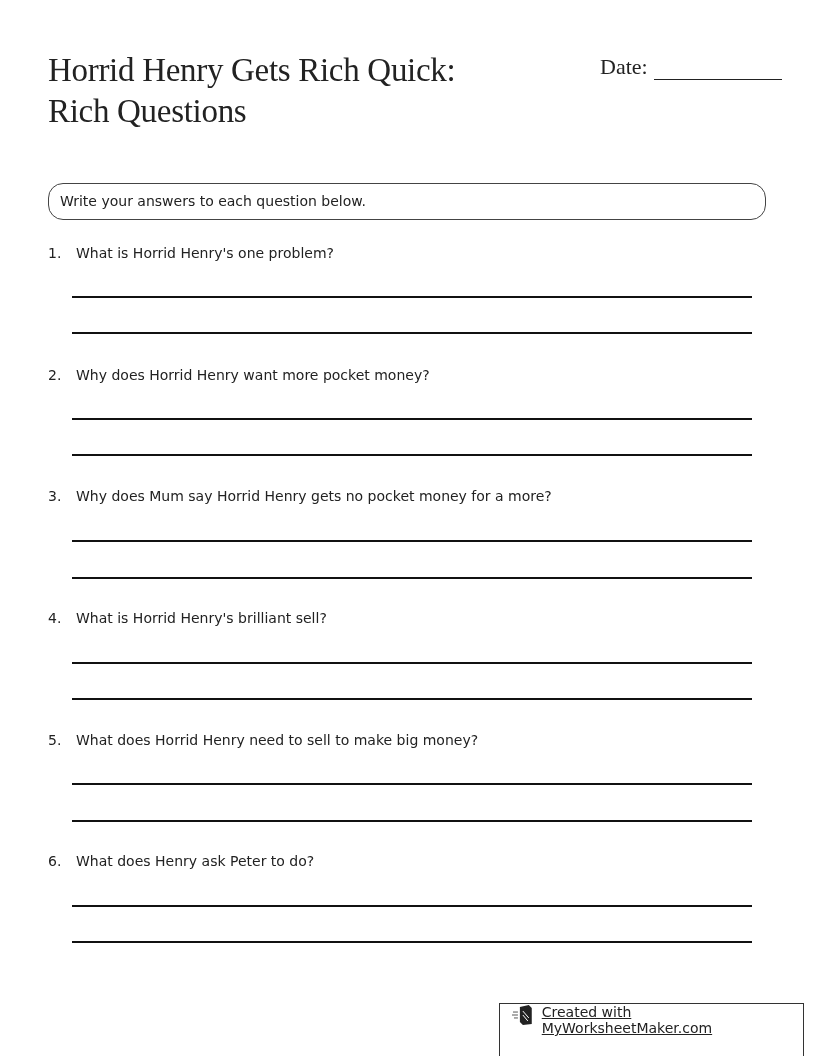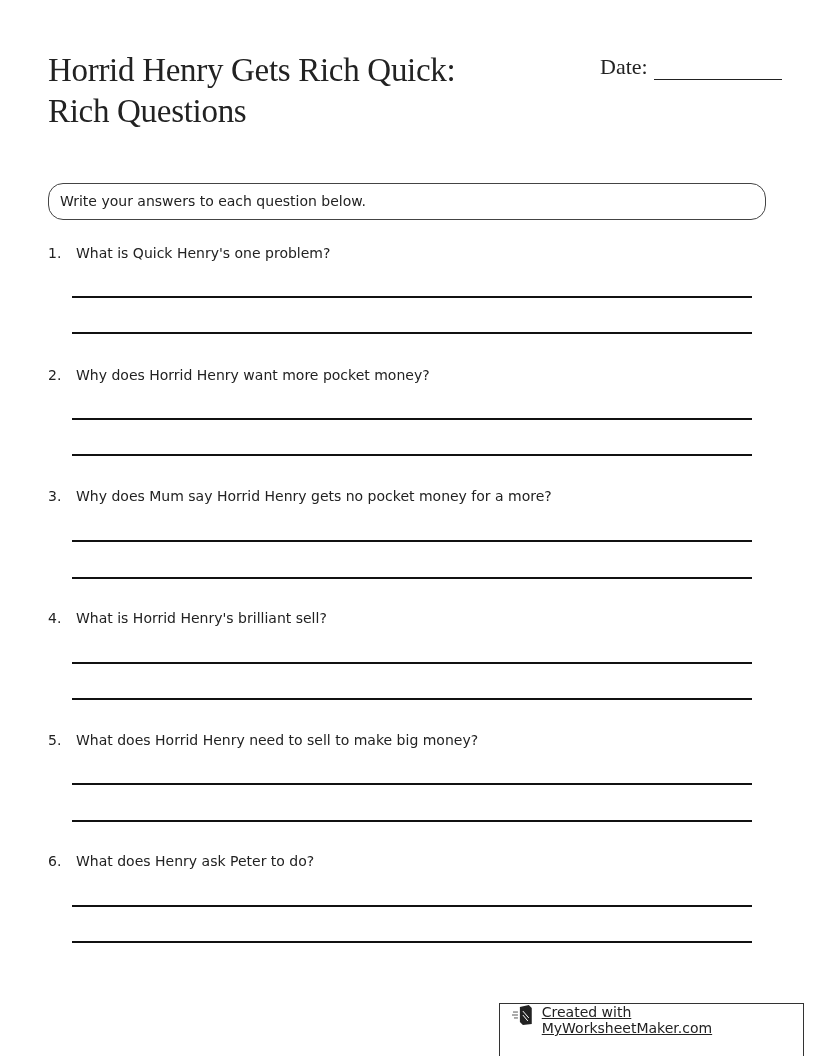--- a/index.html
+++ b/index.html
@@ -26,21 +26,21 @@
 <div class="date">
   <span>Date:</span>
   <span class="date-line"></span>
 </div>
 
 <div class="instr">Write your answers to each question below.</div>
 
 <div class="q" style="top:243px;">
   <div class="q-head">
       <span class="q-num">1.</span>
-      <span>What is Quick Henry's one problem?</span>
+      <span>What is Horrid Henry's one problem?</span>
     </div>
   <div class="ans-line" style="top:53px;"></div>
   <div class="ans-line" style="top:89px;"></div>
 </div>
 
 <div class="q" style="top:365px;">
   <div class="q-head">
       <span class="q-num">2.</span>
       <span>Why does Horrid Henry want more pocket money?</span>
     </div>

